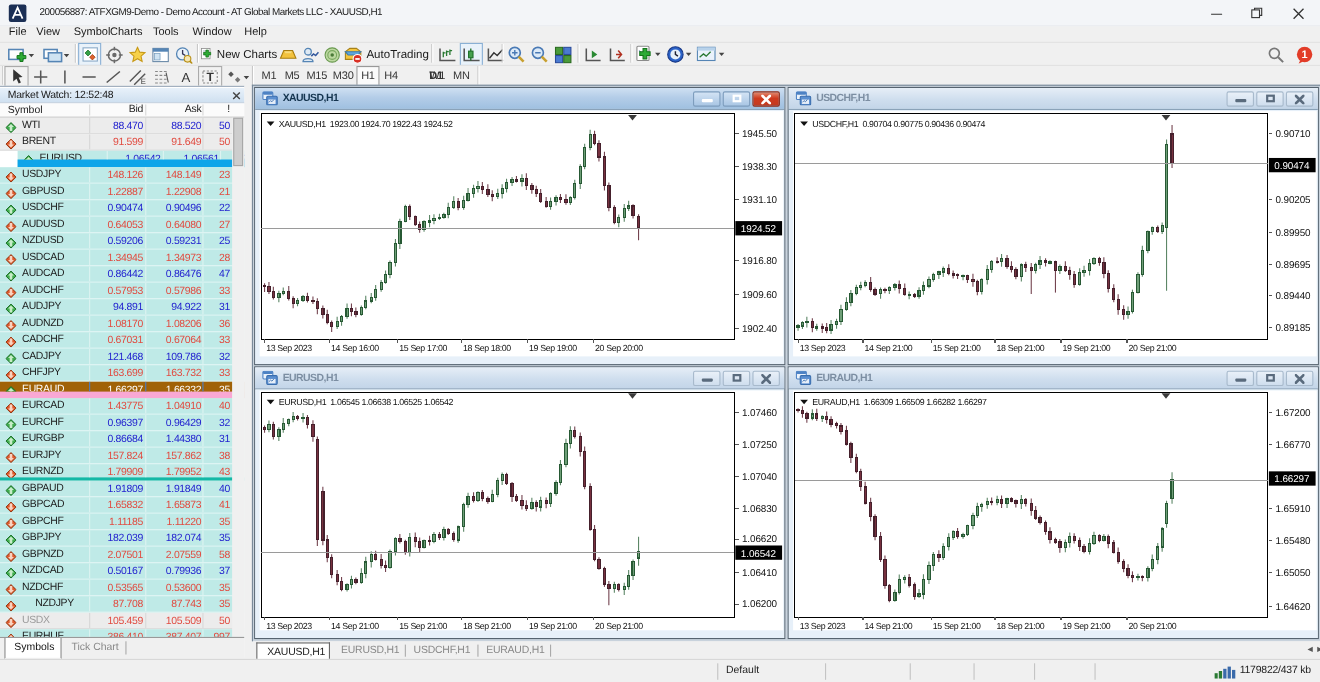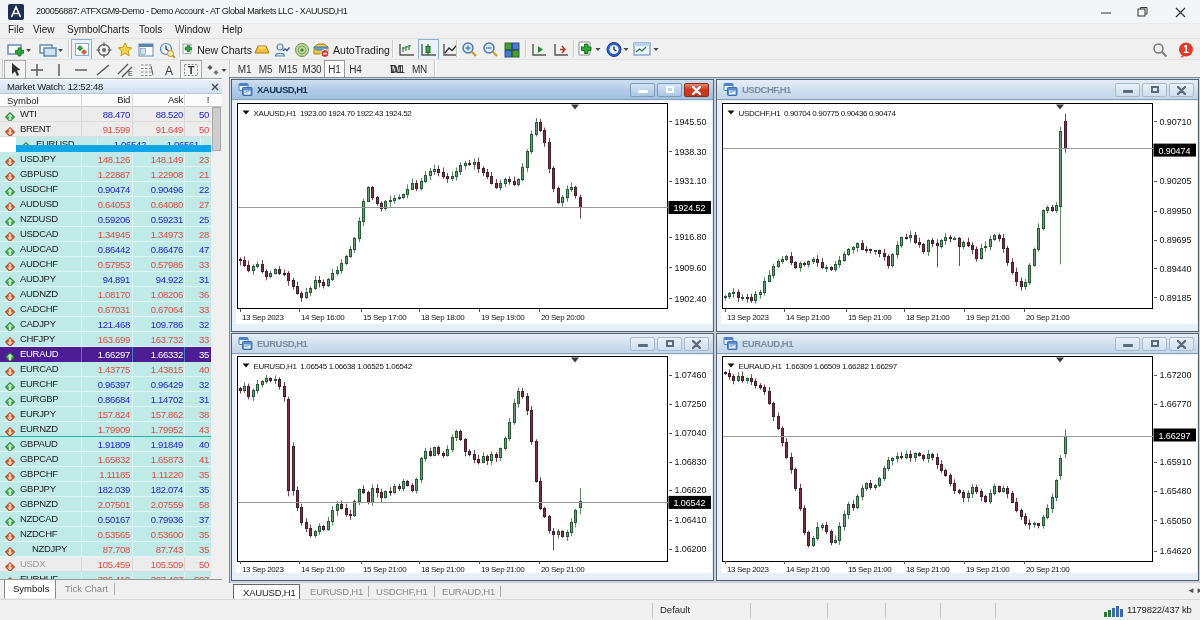--- a/index.html
+++ b/index.html
@@ -543,41 +543,41 @@
             <path d="M5.5 9 L2.5 6 H4.2 V2 H6.8 V6 H8.5 Z" fill="#fbe0d0" opacity="0.9"></path>
           </svg></div>
         <span style="position:absolute;left:20px;top:1px;font-size:9.5px;color:#1c1c1c;letter-spacing:-0.3px">CHFJPY</span>
         <span class="num" style="right:92px;color:#e14b40">163.699</span>
         <span class="num" style="right:39px;color:#e14b40">163.732</span>
         <span class="num" style="right:13px;color:#e14b40">33</span>
         <div style="position:absolute;left:81px;top:0;bottom:0;width:1px;background:#ddf3f1"></div>
         <div style="position:absolute;left:132px;top:0;bottom:0;width:1px;background:#ddf3f1"></div>
         <div style="position:absolute;left:184px;top:0;bottom:0;width:1px;background:#ddf3f1"></div>
       </div>
-      <div style="position:absolute;left:0;top:240px;width:222px;height:28px;background:#4c1d95;border-bottom:3px solid #f9a8d4;box-sizing:border-box;overflow:hidden">
+      <div style="position:absolute;left:0;top:240px;width:222px;height:15px;background:#a16207;border-bottom:6px solid #f9a8d4;box-sizing:border-box;overflow:hidden">
         <div style="position:absolute;left:5px;top:1px"><svg width="10" height="10" viewBox="0 0 11 11" style="margin:2px 0 0 0">
             <path d="M5.5 0.5 L10.5 5.5 L5.5 10.5 L0.5 5.5 Z" fill="#3fae4e" stroke="#17691f" stroke-width="1"></path>
             <path d="M5.5 2 L8.5 5 H6.8 V9 H4.2 V5 H2.5 Z" fill="#d7f3d7" opacity="0.9"></path>
           </svg></div>
         <span style="position:absolute;left:20px;top:1px;font-size:9.5px;color:#fff;letter-spacing:-0.3px">EURAUD</span>
         <span class="num" style="right:92px;color:#fff">1.66297</span>
         <span class="num" style="right:39px;color:#fff">1.66332</span>
         <span class="num" style="right:13px;color:#fff">35</span>
         <div style="position:absolute;left:81px;top:0;bottom:0;width:1px;background:#4a7cc4"></div>
         <div style="position:absolute;left:132px;top:0;bottom:0;width:1px;background:#4a7cc4"></div>
         <div style="position:absolute;left:184px;top:0;bottom:0;width:1px;background:#4a7cc4"></div>
       </div>
       <div style="position:absolute;left:0;top:255px;width:222px;height:15px;background:#bfeae7;border-bottom:1px solid #e0f6f4;box-sizing:border-box;overflow:hidden">
         <div style="position:absolute;left:5px;top:1px"><svg width="10" height="10" viewBox="0 0 11 11" style="margin:2px 0 0 0">
             <path d="M5.5 0.5 L10.5 5.5 L5.5 10.5 L0.5 5.5 Z" fill="#e05a2b" stroke="#92320c" stroke-width="1"></path>
             <path d="M5.5 9 L2.5 6 H4.2 V2 H6.8 V6 H8.5 Z" fill="#fbe0d0" opacity="0.9"></path>
           </svg></div>
         <span style="position:absolute;left:20px;top:1px;font-size:9.5px;color:#1c1c1c;letter-spacing:-0.3px">EURCAD</span>
         <span class="num" style="right:92px;color:#e14b40">1.43775</span>
-        <span class="num" style="right:39px;color:#e14b40">1.43815</span>
+        <span class="num" style="right:39px;color:#e14b40">1.04910</span>
         <span class="num" style="right:13px;color:#e14b40">40</span>
         <div style="position:absolute;left:81px;top:0;bottom:0;width:1px;background:#ddf3f1"></div>
         <div style="position:absolute;left:132px;top:0;bottom:0;width:1px;background:#ddf3f1"></div>
         <div style="position:absolute;left:184px;top:0;bottom:0;width:1px;background:#ddf3f1"></div>
       </div>
       <div style="position:absolute;left:0;top:270px;width:222px;height:15px;background:#bfeae7;border-bottom:1px solid #e0f6f4;box-sizing:border-box;overflow:hidden">
         <div style="position:absolute;left:5px;top:1px"><svg width="10" height="10" viewBox="0 0 11 11" style="margin:2px 0 0 0">
             <path d="M5.5 0.5 L10.5 5.5 L5.5 10.5 L0.5 5.5 Z" fill="#3fae4e" stroke="#17691f" stroke-width="1"></path>
             <path d="M5.5 2 L8.5 5 H6.8 V9 H4.2 V5 H2.5 Z" fill="#d7f3d7" opacity="0.9"></path>
           </svg></div>
@@ -589,40 +589,40 @@
         <div style="position:absolute;left:132px;top:0;bottom:0;width:1px;background:#ddf3f1"></div>
         <div style="position:absolute;left:184px;top:0;bottom:0;width:1px;background:#ddf3f1"></div>
       </div>
       <div style="position:absolute;left:0;top:285px;width:222px;height:15px;background:#bfeae7;border-bottom:1px solid #e0f6f4;box-sizing:border-box;overflow:hidden">
         <div style="position:absolute;left:5px;top:1px"><svg width="10" height="10" viewBox="0 0 11 11" style="margin:2px 0 0 0">
             <path d="M5.5 0.5 L10.5 5.5 L5.5 10.5 L0.5 5.5 Z" fill="#3fae4e" stroke="#17691f" stroke-width="1"></path>
             <path d="M5.5 2 L8.5 5 H6.8 V9 H4.2 V5 H2.5 Z" fill="#d7f3d7" opacity="0.9"></path>
           </svg></div>
         <span style="position:absolute;left:20px;top:1px;font-size:9.5px;color:#1c1c1c;letter-spacing:-0.3px">EURGBP</span>
         <span class="num" style="right:92px;color:#2323cf">0.86684</span>
-        <span class="num" style="right:39px;color:#2323cf">1.14702</span>
+        <span class="num" style="right:39px;color:#2323cf">1.44380</span>
         <span class="num" style="right:13px;color:#2323cf">31</span>
         <div style="position:absolute;left:81px;top:0;bottom:0;width:1px;background:#ddf3f1"></div>
         <div style="position:absolute;left:132px;top:0;bottom:0;width:1px;background:#ddf3f1"></div>
         <div style="position:absolute;left:184px;top:0;bottom:0;width:1px;background:#ddf3f1"></div>
       </div>
       <div style="position:absolute;left:0;top:300px;width:222px;height:15px;background:#bfeae7;border-bottom:1px solid #e0f6f4;box-sizing:border-box;overflow:hidden">
         <div style="position:absolute;left:5px;top:1px"><svg width="10" height="10" viewBox="0 0 11 11" style="margin:2px 0 0 0">
             <path d="M5.5 0.5 L10.5 5.5 L5.5 10.5 L0.5 5.5 Z" fill="#e05a2b" stroke="#92320c" stroke-width="1"></path>
             <path d="M5.5 9 L2.5 6 H4.2 V2 H6.8 V6 H8.5 Z" fill="#fbe0d0" opacity="0.9"></path>
           </svg></div>
         <span style="position:absolute;left:20px;top:1px;font-size:9.5px;color:#1c1c1c;letter-spacing:-0.3px">EURJPY</span>
         <span class="num" style="right:92px;color:#e14b40">157.824</span>
         <span class="num" style="right:39px;color:#e14b40">157.862</span>
         <span class="num" style="right:13px;color:#e14b40">38</span>
         <div style="position:absolute;left:81px;top:0;bottom:0;width:1px;background:#ddf3f1"></div>
         <div style="position:absolute;left:132px;top:0;bottom:0;width:1px;background:#ddf3f1"></div>
         <div style="position:absolute;left:184px;top:0;bottom:0;width:1px;background:#ddf3f1"></div>
       </div>
-      <div style="position:absolute;left:0;top:315px;width:222px;height:15px;background:#bfeae7;border-bottom:1px solid #14b8a6;box-sizing:border-box;overflow:hidden">
+      <div style="position:absolute;left:0;top:315px;width:222px;height:15px;background:#bfeae7;border-bottom:3px solid #14b8a6;box-sizing:border-box;overflow:hidden">
         <div style="position:absolute;left:5px;top:1px"><svg width="10" height="10" viewBox="0 0 11 11" style="margin:2px 0 0 0">
             <path d="M5.5 0.5 L10.5 5.5 L5.5 10.5 L0.5 5.5 Z" fill="#e05a2b" stroke="#92320c" stroke-width="1"></path>
             <path d="M5.5 9 L2.5 6 H4.2 V2 H6.8 V6 H8.5 Z" fill="#fbe0d0" opacity="0.9"></path>
           </svg></div>
         <span style="position:absolute;left:20px;top:1px;font-size:9.5px;color:#1c1c1c;letter-spacing:-0.3px">EURNZD</span>
         <span class="num" style="right:92px;color:#e14b40">1.79909</span>
         <span class="num" style="right:39px;color:#e14b40">1.79952</span>
         <span class="num" style="right:13px;color:#e14b40">43</span>
         <div style="position:absolute;left:81px;top:0;bottom:0;width:1px;background:#ddf3f1"></div>
         <div style="position:absolute;left:132px;top:0;bottom:0;width:1px;background:#ddf3f1"></div>

